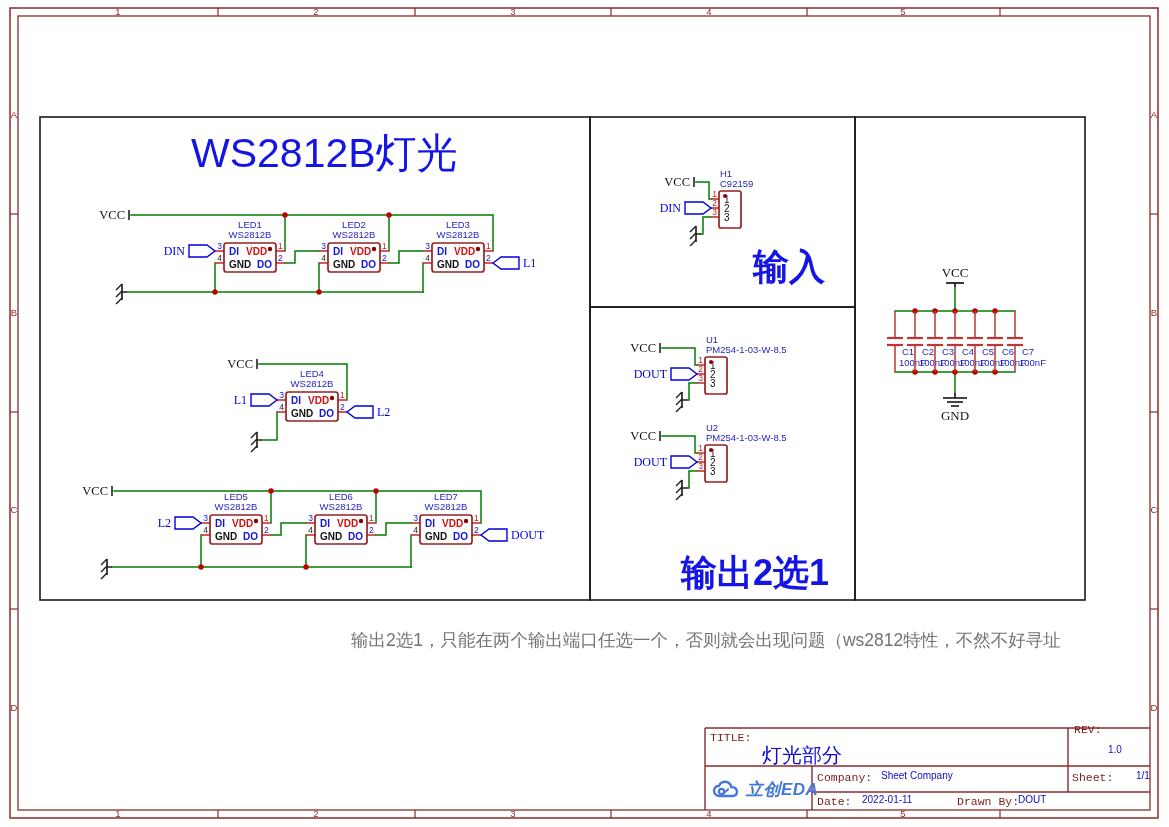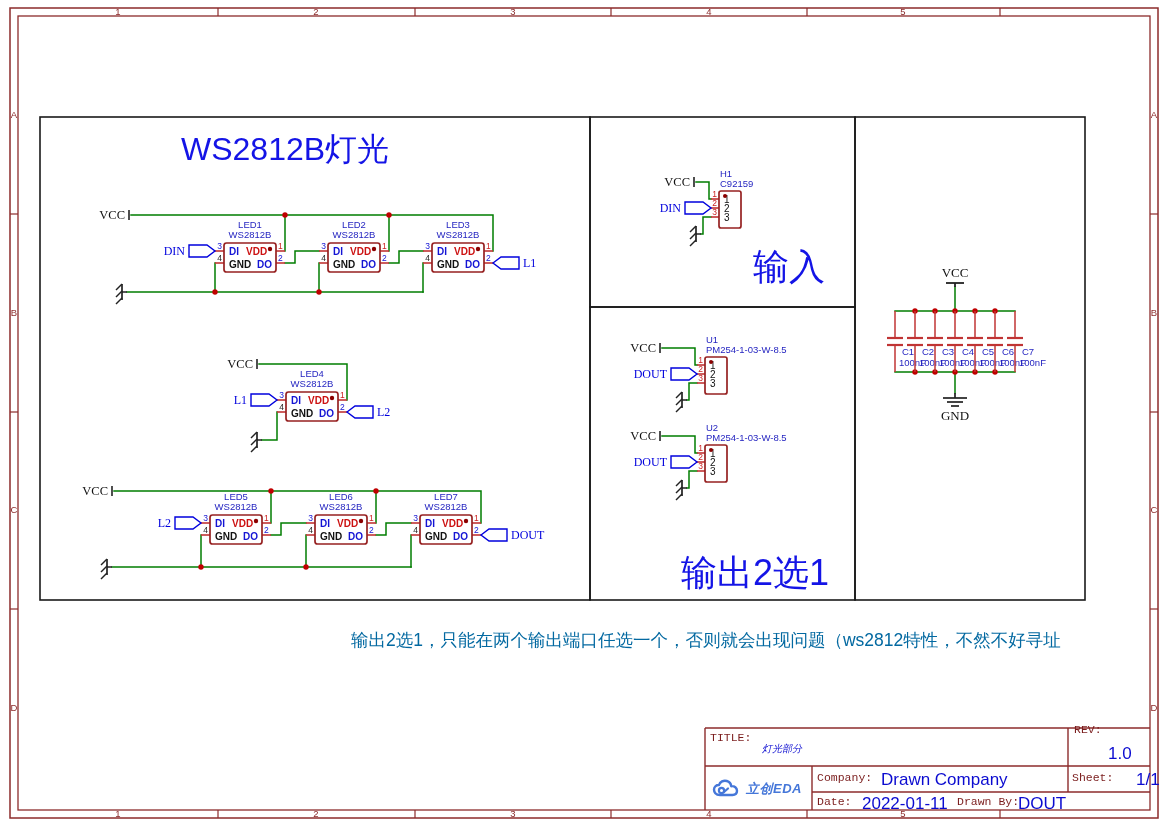--- a/index.html
+++ b/index.html
@@ -2,29 +2,29 @@
 <html><head>
 <meta charset="utf-8">
 <style>
   html,body{margin:0;padding:0;background:#fff;}
   #stage{position:relative;width:1169px;height:827px;background:#fff;overflow:hidden;
          font-family:"Liberation Sans","DejaVu Sans",sans-serif;}
   #schem{position:absolute;left:0;top:0;}
   .t-sans{font-family:"Liberation Sans","DejaVu Sans",sans-serif;}
   .t-serif{font-family:"Liberation Serif","DejaVu Serif",serif;}
   .sec-title{position:absolute;color:#1414e6;white-space:nowrap;line-height:1;}
-  .sec-main{left:181px;top:133px;font-size:32px;font-weight:500;}
-  .sec-in{left:753px;top:249px;font-size:36px;font-weight:400;}
-  .sec-out{left:681px;top:555px;font-size:36px;font-weight:400;}
-  .note{position:absolute;left:351px;top:628px;font-size:17.5px;color:#0369a1;white-space:nowrap;}
+  .sec-main{left:191px;top:133px;font-size:41px;font-weight:500;}
+  .sec-in{left:753px;top:249px;font-size:36px;font-weight:700;}
+  .sec-out{left:681px;top:555px;font-size:36px;font-weight:700;}
+  .note{position:absolute;left:351px;top:628px;font-size:17.5px;color:#737373;white-space:nowrap;}
   .tb-label{position:absolute;font-size:11.5px;color:#7a1c1c;white-space:nowrap;font-family:Liberation Mono, monospace;}
-  .tb-value{position:absolute;font-size:17px;color:#0b0bd0;white-space:nowrap;}
-  .tb-title{font-size:10px;font-style:italic;}
+  .tb-value{position:absolute;font-size:10px;color:#0b0bd0;white-space:nowrap;}
+  .tb-title{font-size:20px;}
   .logo{position:absolute;left:712px;top:778px;display:flex;align-items:center;gap:4px;}
-  .logo-text{font-size:13px;font-weight:bold;font-style:italic;color:#4577d9;letter-spacing:0.5px;}
+  .logo-text{font-size:17px;font-weight:bold;font-style:italic;color:#4577d9;letter-spacing:0.5px;}
 </style>
 </head>
 <body>
 
 <div id="stage">
   <svg id="schem" width="1169" height="827" viewBox="0 0 1169 827">
       <g>
         <rect x="10" y="8" width="1148" height="810" fill="none" stroke="#8c2b2b" stroke-width="1.5"></rect>
         <rect x="18" y="16" width="1132" height="794" fill="none" stroke="#8c2b2b" stroke-width="1.3"></rect>
         <line x1="218" y1="8" x2="218" y2="16" stroke="#8c2b2b" stroke-width="1.2"></line>
@@ -463,21 +463,21 @@
   <div class="sec-title sec-in">输入</div>
   <div class="sec-title sec-out">输出2选1</div>
 
   <div class="note">输出2选1，只能在两个输出端口任选一个，否则就会出现问题（ws2812特性，不然不好寻址</div>
 
   <span class="tb-label" style="left:710px;top:731px">TITLE:</span>
   <span class="tb-value tb-title" style="left:762px;top:742px">灯光部分</span>
   <span class="tb-label" style="left:1074px;top:723px">REV:</span>
   <span class="tb-value" style="left:1108px;top:744px">1.0</span>
   <span class="tb-label" style="left:817px;top:771px">Company:</span>
-  <span class="tb-value" style="left:881px;top:770px">Drawn Company</span>
+  <span class="tb-value" style="left:881px;top:770px">Sheet Company</span>
   <span class="tb-label" style="left:1072px;top:771px">Sheet:</span>
   <span class="tb-value" style="left:1136px;top:770px">1/1</span>
   <span class="tb-label" style="left:817px;top:795px">Date:</span>
   <span class="tb-value" style="left:862px;top:794px">2022-01-11</span>
   <span class="tb-label" style="left:957px;top:795px">Drawn By:</span>
   <span class="tb-value" style="left:1018px;top:794px">DOUT</span>
 
   <div class="logo">
     <svg width="30" height="22" viewBox="0 0 30 22">
       <path d="M8 17 C3.5 17 2 14 2 11.5 C2 8.5 4.5 6.8 7 7 C8 3.8 11.5 2 14.8 3 C17.5 3.8 19 6 19.2 8.2 C22.5 7.8 25 9.8 25 12.8 C25 15.5 23 17 20.5 17 Z" fill="none" stroke="#4577d9" stroke-width="2.4" stroke-linejoin="round"></path>

